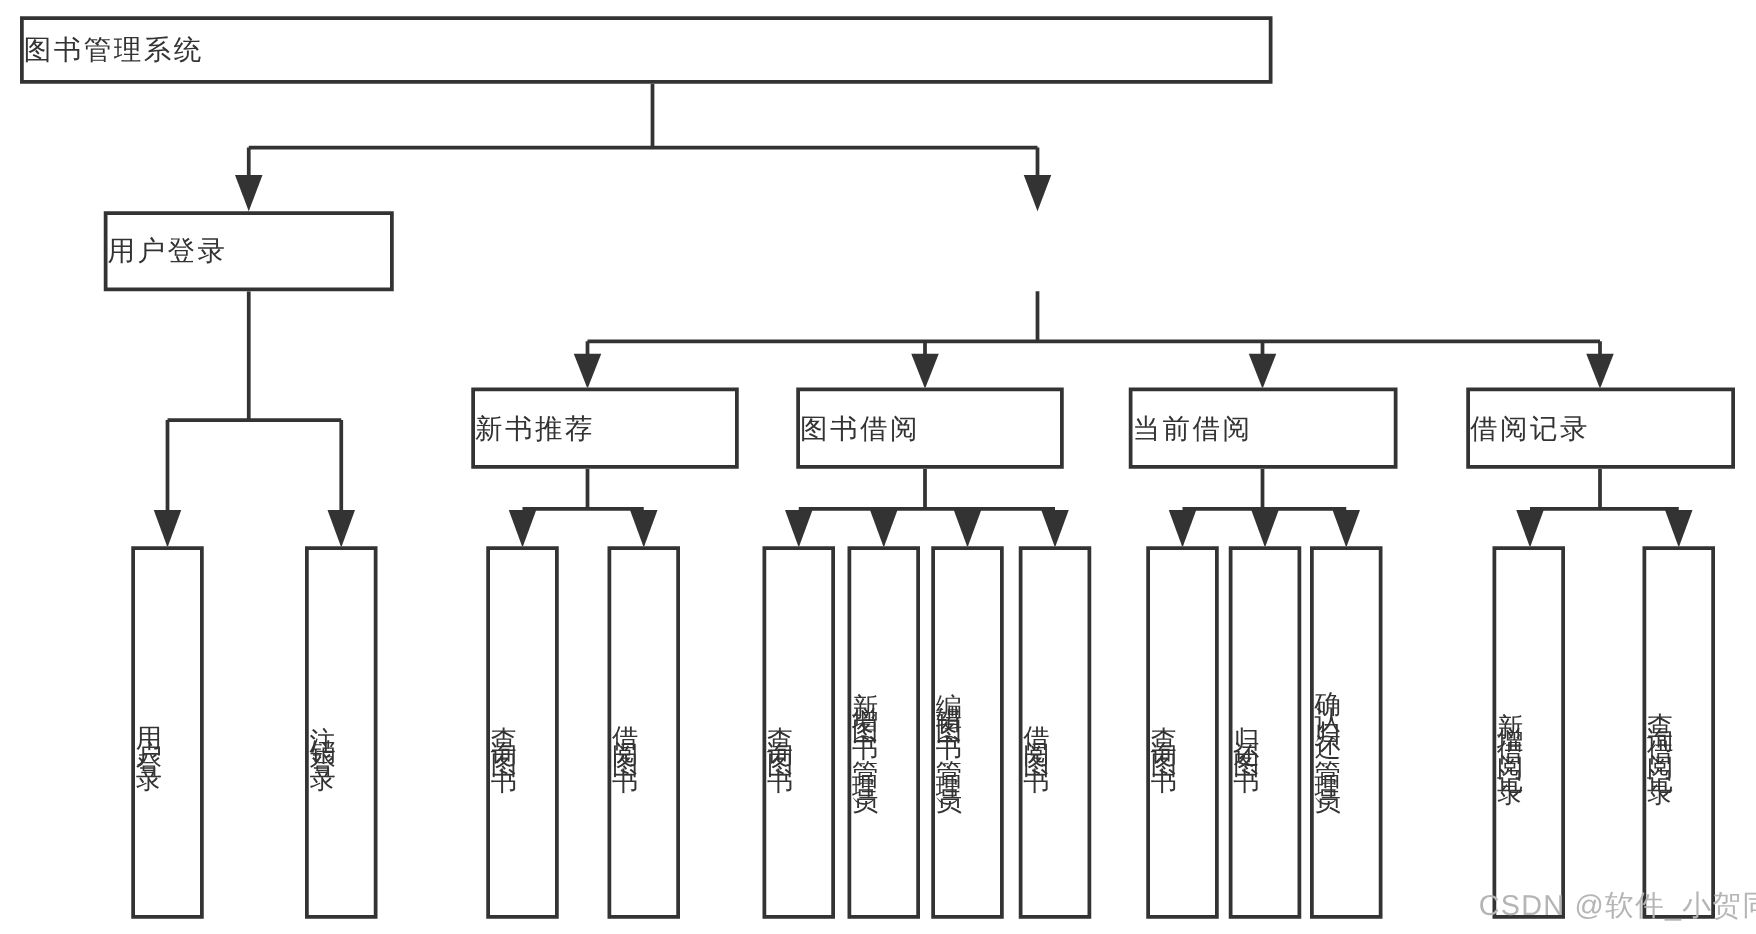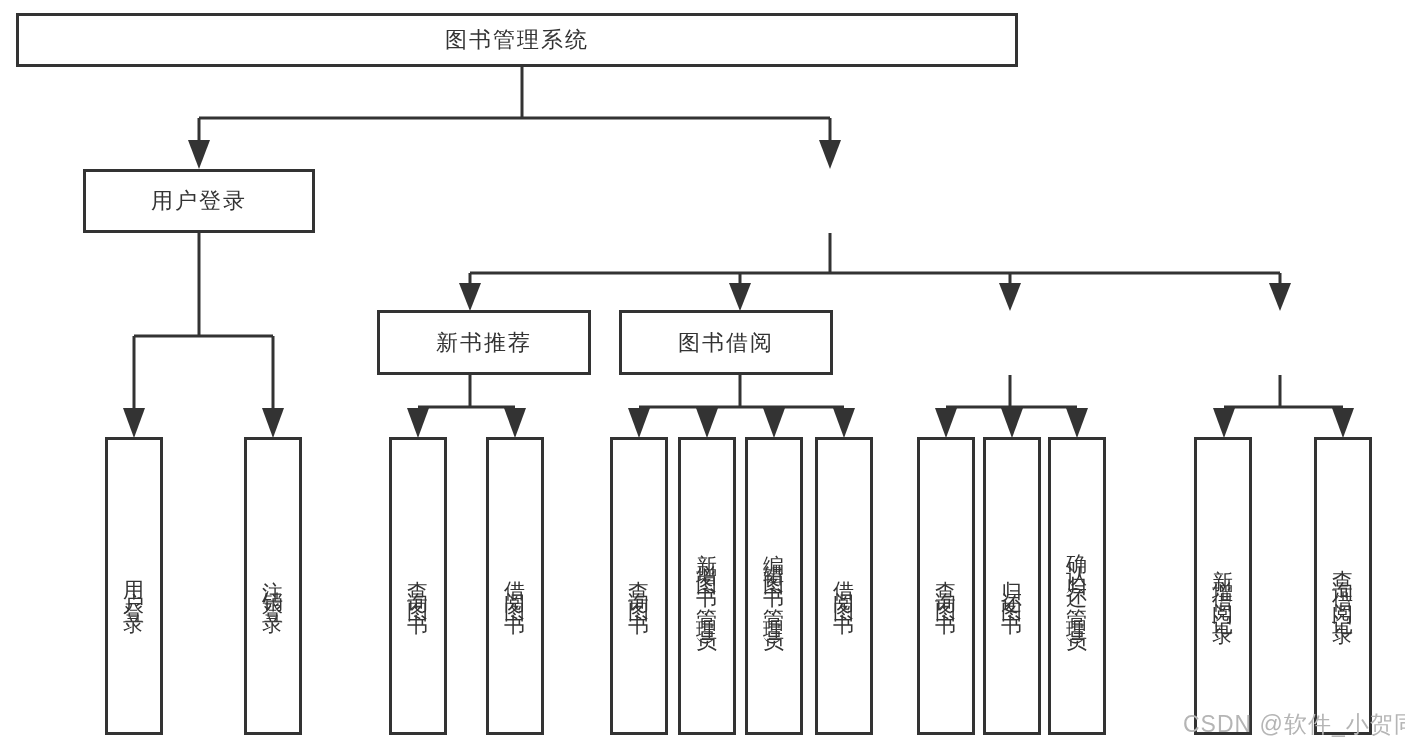--- a/index.html
+++ b/index.html
@@ -23,21 +23,21 @@
     width: 1405px;
     height: 747px;
     pointer-events: none;
   }
   .node {
     position: absolute;
     background: #ffffff;
     border: 3px solid #333333;
     display: flex;
     align-items: center;
-    justify-content: center;
+    justify-content: flex-start;
     box-sizing: border-box;
     text-align: center;
   }
   .node .h-label {
     font-size: 22px;
     letter-spacing: 2px;
     color: #333333;
     white-space: nowrap;
   }
   .leaf .v-label {
@@ -48,21 +48,21 @@
     color: #333333;
     line-height: 1;
   }
   
   #root-box   { left: 16px;   top: 13px;  width: 1002px; height: 54px; }
   
   #l2-1 { left: 83px;   top: 169px; width: 232px; height: 64px; }
   #l2-2 { left: 713px;  top: 169px; width: 234px; height: 64px; }
   
   #l3-1 { left: 377px;  top: 310px; width: 214px; height: 65px; }
-  #l3-2 { left: 619px;  top: 310px; width: 214px; height: 65px; }
+  #l3-2 { left: 637px;  top: 310px; width: 214px; height: 65px; }
   #l3-3 { left: 903px;  top: 310px; width: 215px; height: 65px; }
   #l3-4 { left: 1173px; top: 310px; width: 215px; height: 65px; }
   
   .leaf { width: 58px; height: 298px; top: 437px; }
   #leaf-1  { left: 105px; }
   #leaf-2  { left: 244px; }
   #leaf-3  { left: 389px; }
   #leaf-4  { left: 486px; }
   #leaf-5  { left: 610px; }
   #leaf-6  { left: 678px; }
@@ -150,20 +150,26 @@
   <div class="node" id="l2-1">
     <span class="h-label">用户登录</span>
   </div>
 
   <div class="node" id="l3-1">
     <span class="h-label">新书推荐</span>
   </div>
   <div class="node" id="l3-2">
     <span class="h-label">图书借阅</span>
   </div>
+  <div class="node" id="l3-3">
+    <span class="h-label">当前借阅</span>
+  </div>
+  <div class="node" id="l3-4">
+    <span class="h-label">借阅记录</span>
+  </div>
 
   <div class="node leaf" id="leaf-1">
     <span class="v-label">用户登录</span>
   </div>
   <div class="node leaf" id="leaf-2">
     <span class="v-label">注销登录</span>
   </div>
   <div class="node leaf" id="leaf-3">
     <span class="v-label">查询图书</span>
   </div>

